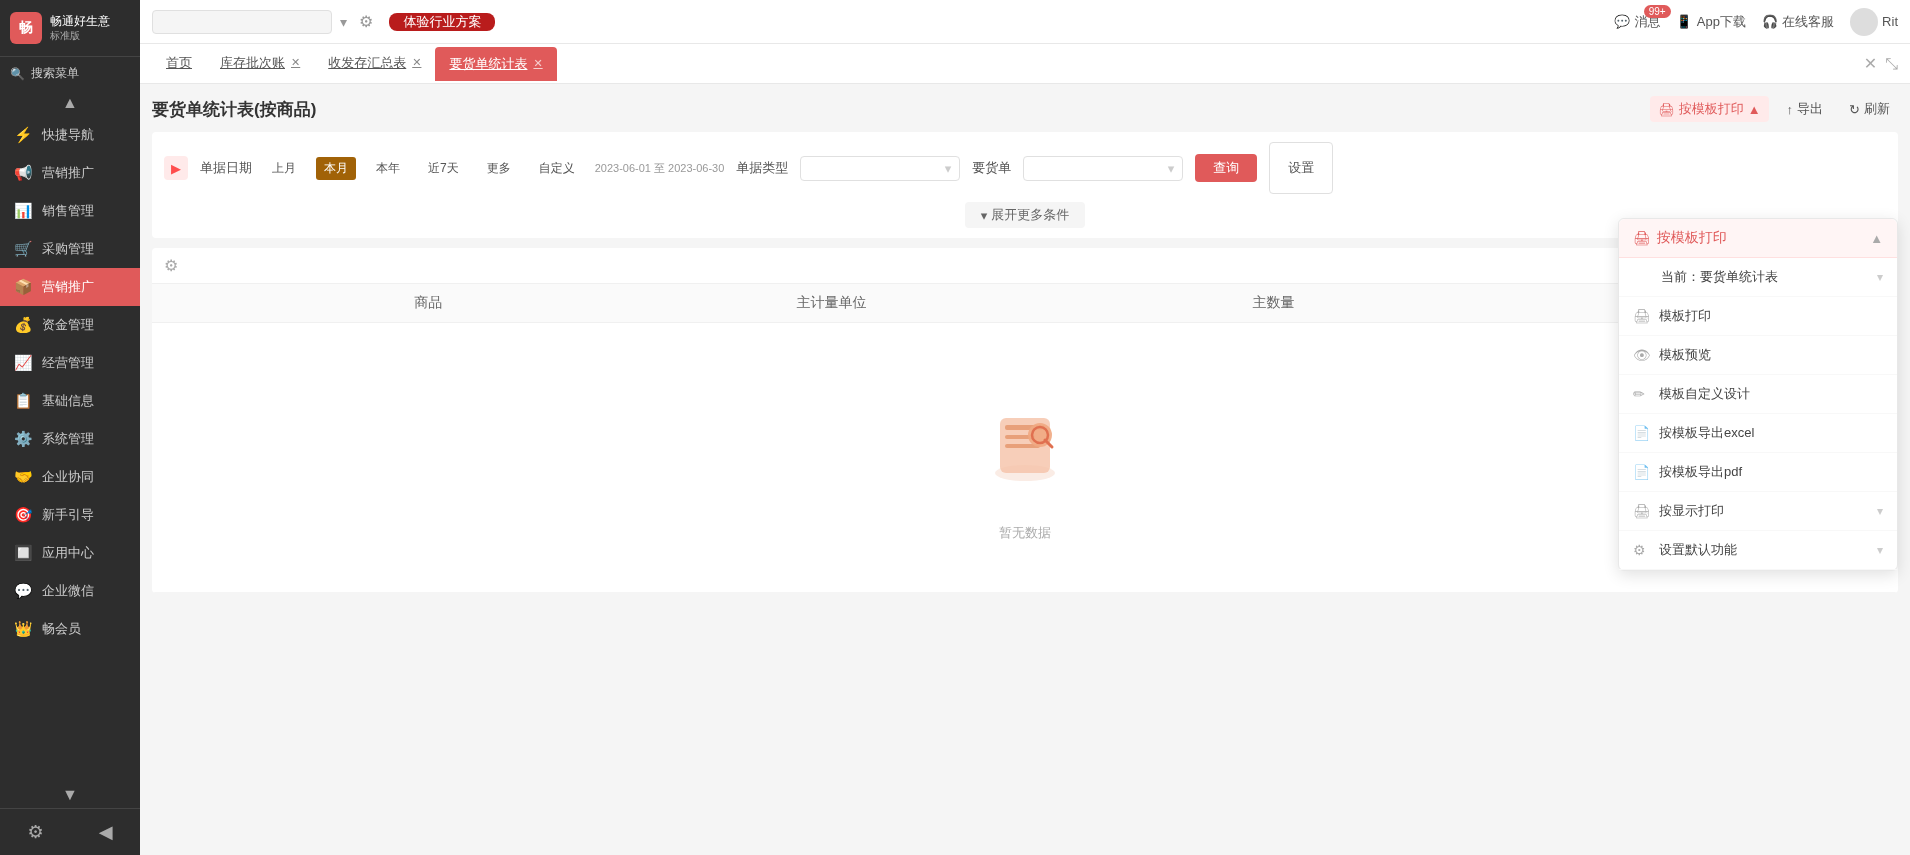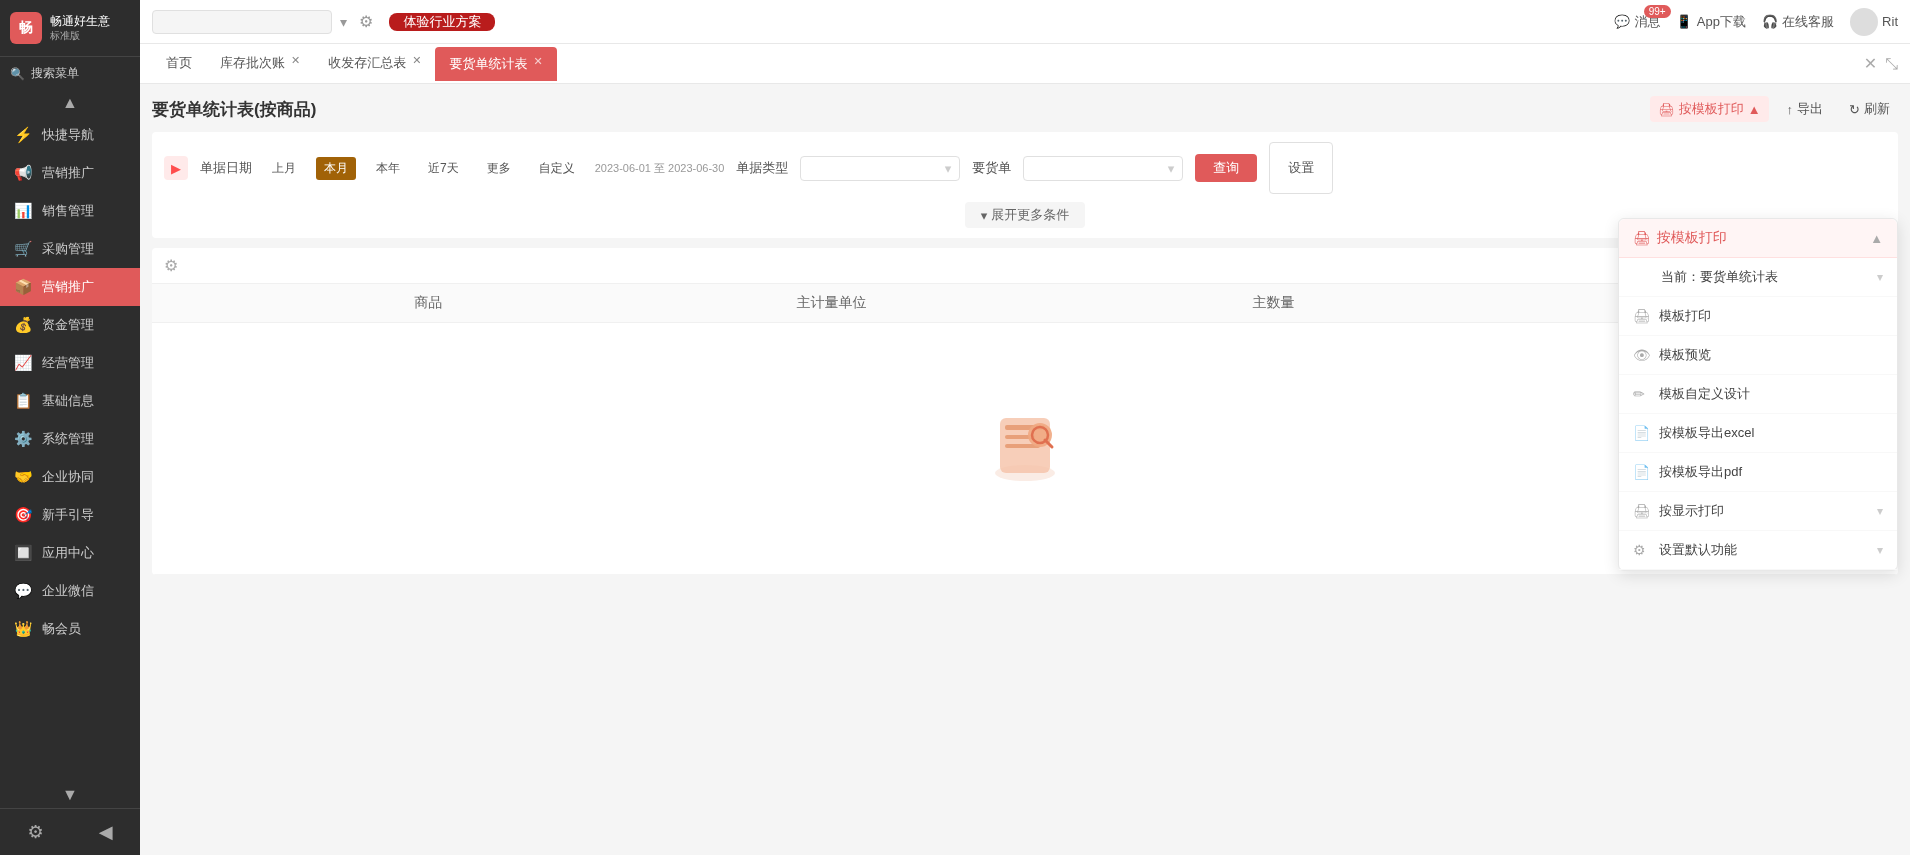--- a/index.html
+++ b/index.html
@@ -163,28 +163,29 @@
       background: #fff;
       display: flex;
       align-items: center;
       border-bottom: 1px solid #e8e8e8;
       padding: 0 12px;
       gap: 0;
       min-height: 40px;
     }
     .tab {
       display: flex;
-      align-items: flex-start;
+      align-items: center;
       padding: 8px 14px;
       cursor: pointer;
       font-size: 13px;
       color: #555;
       border-bottom: 2px solid transparent;
       gap: 6px;
       white-space: nowrap;
+      text-decoration: underline;
     }
     .tab.home { color: #555; }
     .tab.active { background: #e05a5a; color: #fff; border-radius: 4px 4px 0 0; border-bottom: none; }
     .tab-close { font-size: 11px; cursor: pointer; opacity: 0.7; }
     .tabbar-right {
       margin-left: auto;
       display: flex;
       align-items: center;
       gap: 8px;
     }
@@ -602,20 +603,21 @@
                     <ellipse cx="50" cy="80" rx="30" ry="8" fill="#f5d9cc" opacity="0.5"></ellipse>
                     <rect x="25" y="25" width="50" height="55" rx="6" fill="#f5c2a8" opacity="0.8"></rect>
                     <rect x="30" y="32" width="40" height="5" rx="2" fill="#e8a07a"></rect>
                     <rect x="30" y="42" width="30" height="4" rx="2" fill="#e8a07a"></rect>
                     <rect x="30" y="51" width="35" height="4" rx="2" fill="#e8a07a"></rect>
                     <circle cx="65" cy="42" r="12" fill="#f0a882" opacity="0.9"></circle>
                     <circle cx="65" cy="42" r="8" fill="none" stroke="#e07050" stroke-width="2.5"></circle>
                     <line x1="70" y1="47" x2="77" y2="54" stroke="#e07050" stroke-width="3" stroke-linecap="round"></line>
                   </svg>
                 </div>
+                <div class="empty-text">暂无数据</div>
               </div>
             </td>
           </tr>
         </tbody>
       </table>
     </div>
 
     <div class="dropdown-panel">
       <div class="dp-header">
         <div class="dp-header-left">

